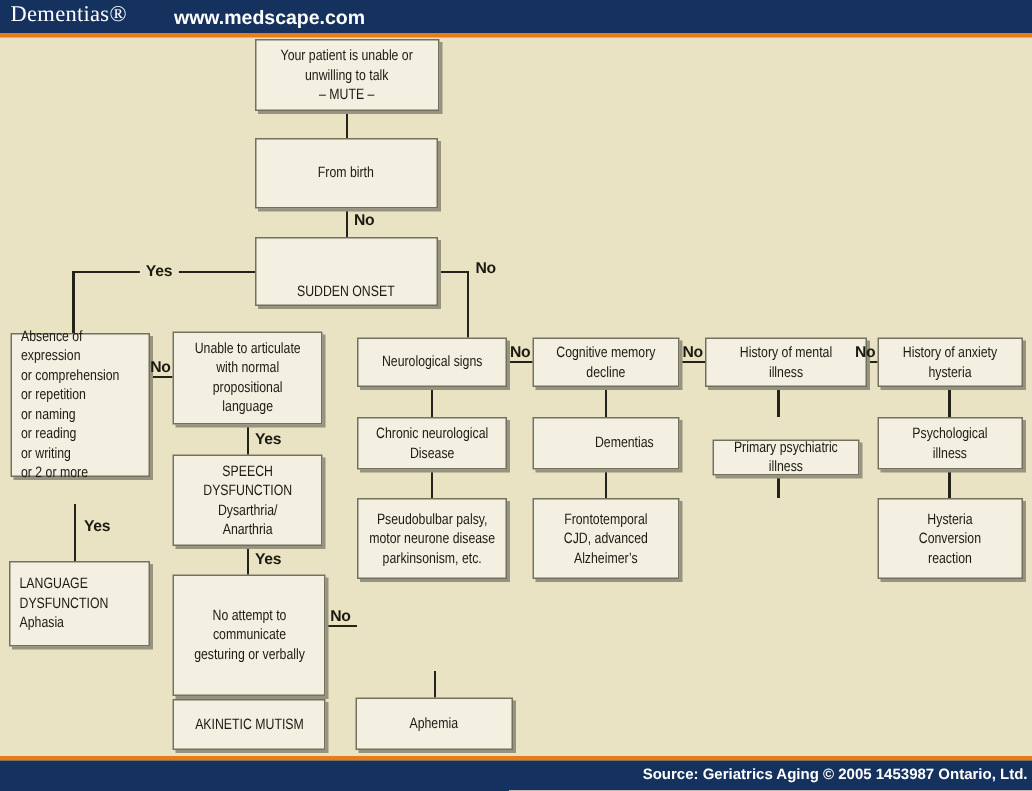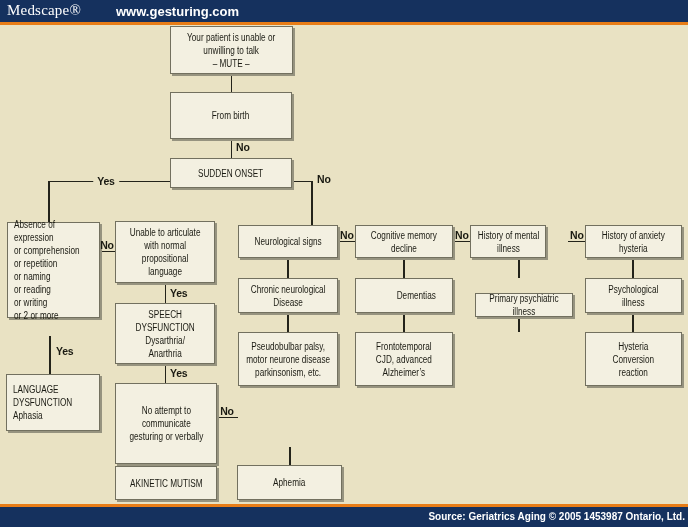--- a/index.html
+++ b/index.html
@@ -56,22 +56,22 @@
   }
   .cx { transform:translateX(-50%); }
   .mask { background:#e9e2c3; padding:0 4px; }
 </style>
 </head>
 <body>
 
 <div class="stage">
 
   <div class="topbar">
-    <span class="brand">Medscape®</span>
-    <span class="site">www.gesturing.com</span>
+    <span class="brand">Dementias®</span>
+    <span class="site">www.medscape.com</span>
   </div>
   <div class="rule-top"></div>
 
   <svg class="connectors" width="688" height="527" viewBox="0 0 688 527">
     <path fill="none" stroke="#23231a" stroke-width="1.6" shape-rendering="crispEdges" d="
       M231.5 74 L231.5 92
       M231.5 139 L231.5 158
       M170 181.5 L49 181.5 L49 222
       M292 181.5 L312 181.5 L312 226
       M100 251.5 L115 251.5
@@ -95,21 +95,21 @@
   </svg>
 
   <div class="node" style="left:170px;top:26px;width:123px;height:48px;">
       <span class="t">Your patient is unable or
 unwilling to talk
 – MUTE –</span>
     </div>
   <div class="node" style="left:170px;top:92px;width:122px;height:47px;">
       <span class="t">From birth</span>
     </div>
-  <div class="node" style="left:170px;top:158px;width:122px;height:30px;">
+  <div class="node" style="left:170px;top:158px;width:122px;height:46px;align-items:flex-end;">
       <span class="t">SUDDEN ONSET</span>
     </div>
   <div class="node left" style="left:7px;top:222px;width:93px;height:96px;">
       <span class="t">Absence of
 expression
 or comprehension
 or repetition
 or naming
 or reading
 or writing
@@ -159,21 +159,21 @@
 decline</span>
     </div>
   <div class="node" style="left:355px;top:278px;width:98px;height:35px;padding-left:27px;">
       <span class="t">Dementias</span>
     </div>
   <div class="node" style="left:355px;top:332px;width:98px;height:54px;">
       <span class="t">Frontotemporal
 CJD, advanced
 Alzheimer’s</span>
     </div>
-  <div class="node" style="left:470px;top:225px;width:76px;height:33px;">
+  <div class="node" style="left:470px;top:225px;width:108px;height:33px;">
       <span class="t">History of mental
 illness</span>
     </div>
   <div class="node" style="left:475px;top:278px;width:98px;height:24px;margin-top:15px;">
       <span class="t">Primary psychiatric
 illness</span>
     </div>
   <div class="node" style="left:585px;top:225px;width:97px;height:33px;">
       <span class="t">History of anxiety
 hysteria</span>

